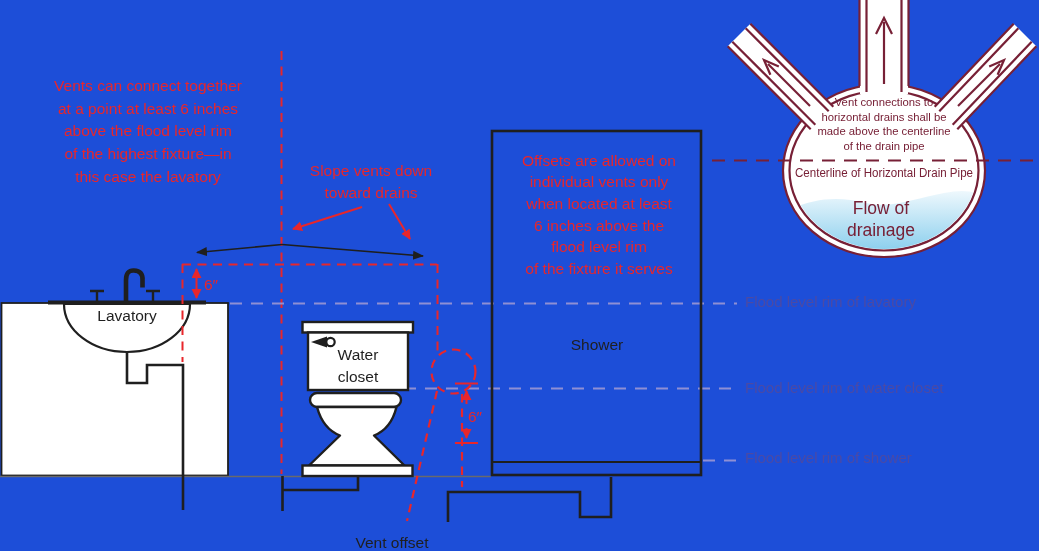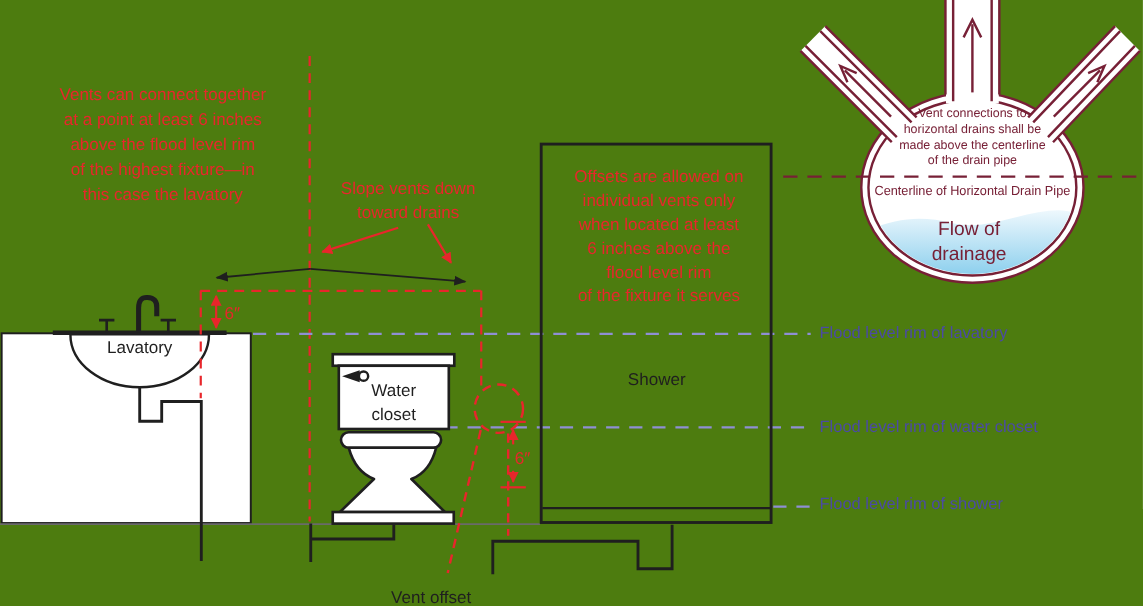--- a/index.html
+++ b/index.html
@@ -1,20 +1,20 @@
 <!DOCTYPE html>
 <html style="--red: #e8262b; --maroon: #772036; --label-blue: #4b4aa5; --guide-blue: #8f8fd4; --ink: #1f1f1f; --water-top: #eef8fd; --water-bottom: #84ccec;"><head>
 <meta charset="utf-8">
 <style>
   :root{
     --red:#e8262b; --maroon:#772036; --label-blue:#4b4aa5; --guide-blue:#8f8fd4;
     --ink:#1f1f1f; --water-top:#eef8fd; --water-bottom:#84ccec;
   }
   html,body{margin:0;padding:0;background:#fff;}
-  .stage{position:relative;width:1039px;height:551px;background:#4d7c0f;overflow:hidden;
+  .stage{position:relative;width:1039px;height:551px;background:#1d4ed8;overflow:hidden;
          font-family:"Liberation Sans", sans-serif;text-align:right;}
   svg{position:absolute;left:0;top:0;}
   
   .red-dash{stroke:var(--red);stroke-width:2;fill:none;stroke-dasharray:9 6.5;}
   .red-dash2{stroke:var(--red);stroke-width:2.2;fill:none;stroke-dasharray:8.5 6;}
   .red-solid{stroke:var(--red);stroke-width:2;fill:none;}
   .blue-dash{stroke:var(--guide-blue);stroke-width:2;fill:none;stroke-dasharray:12 9;}
   .maroon-dash{stroke:var(--maroon);stroke-width:2;fill:none;stroke-dasharray:13 9;}
   .maroon-ln{stroke:var(--maroon);stroke-width:2.2;fill:none;}
   .ink-ln{stroke:var(--ink);fill:none;}

